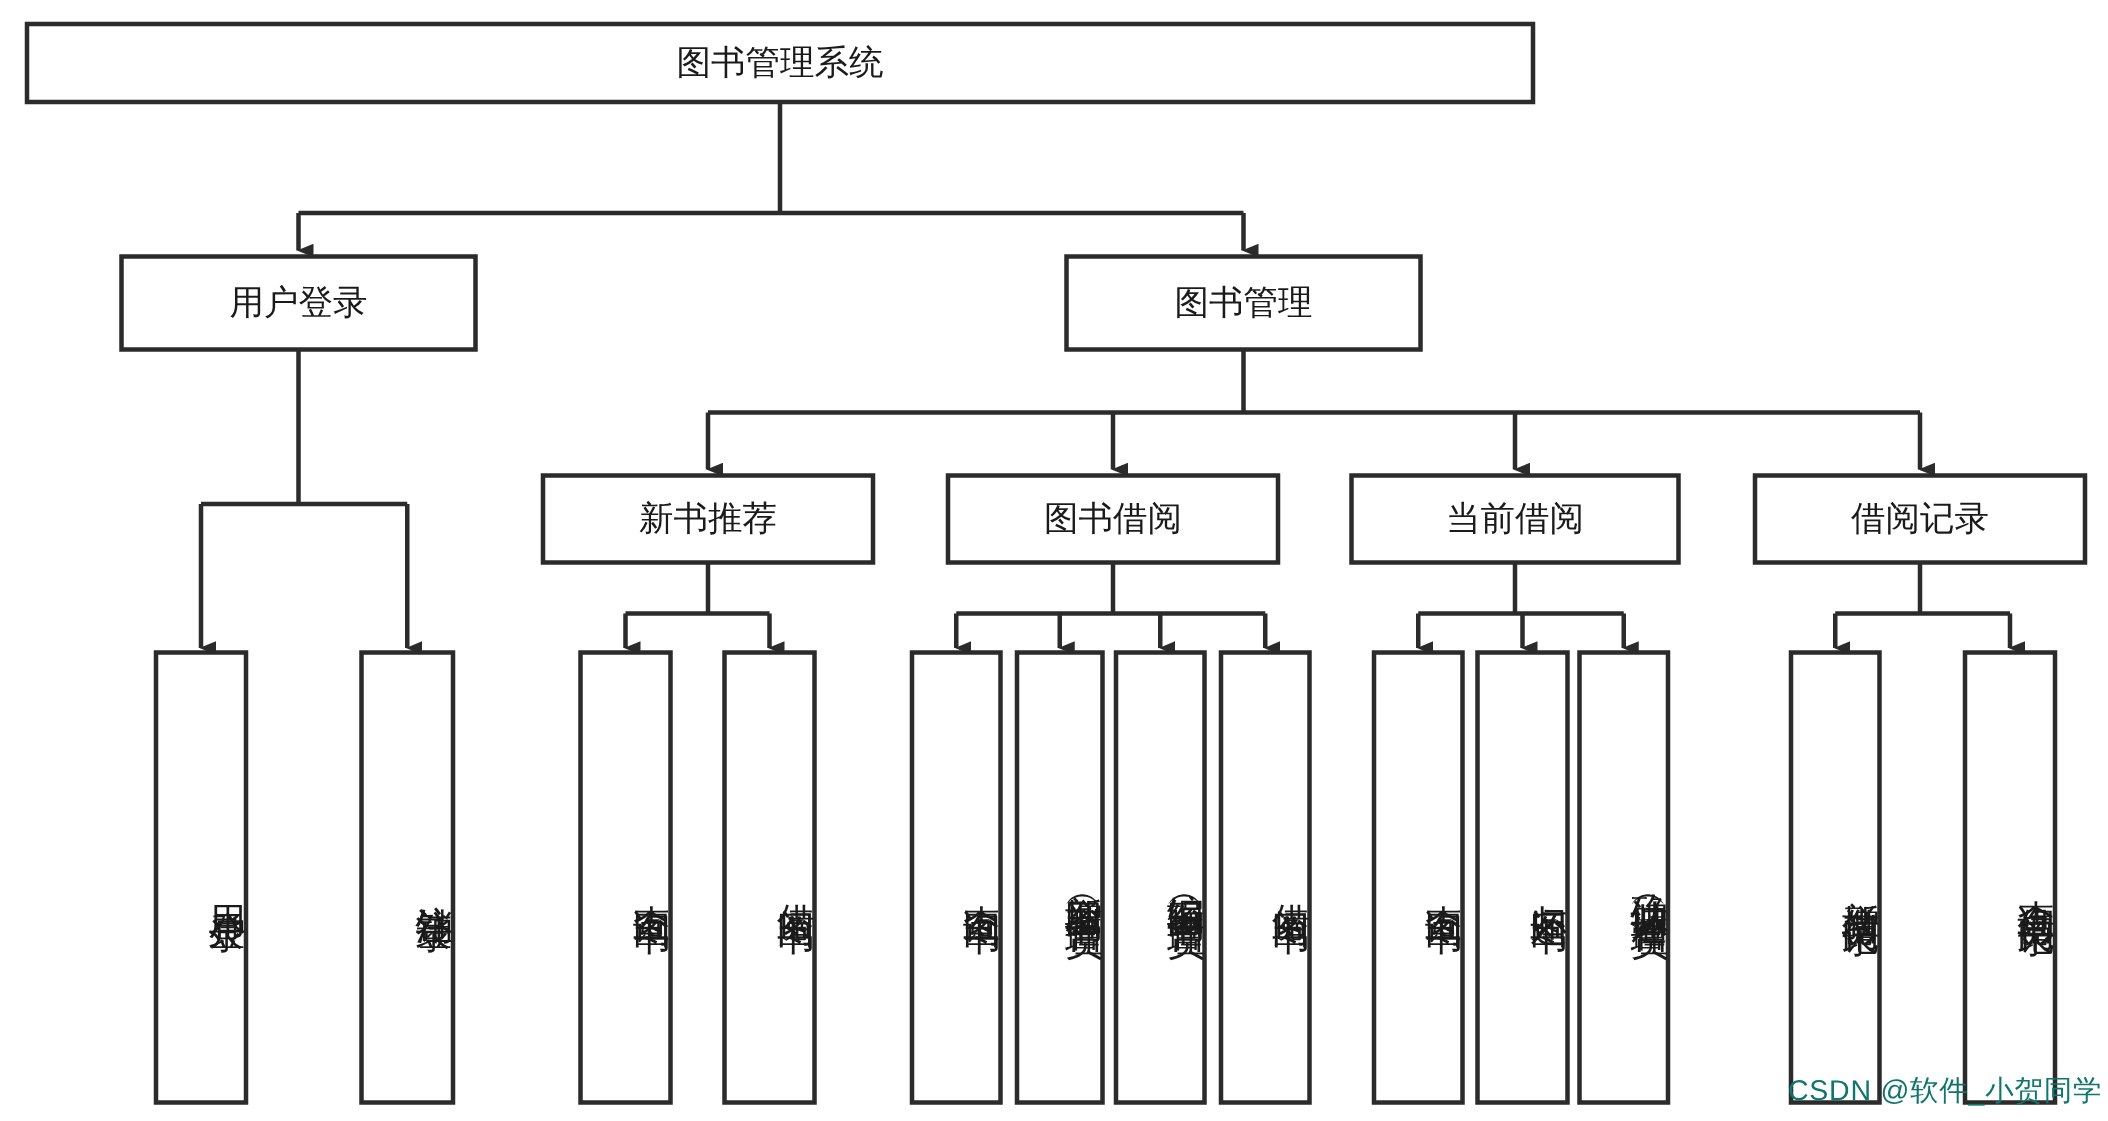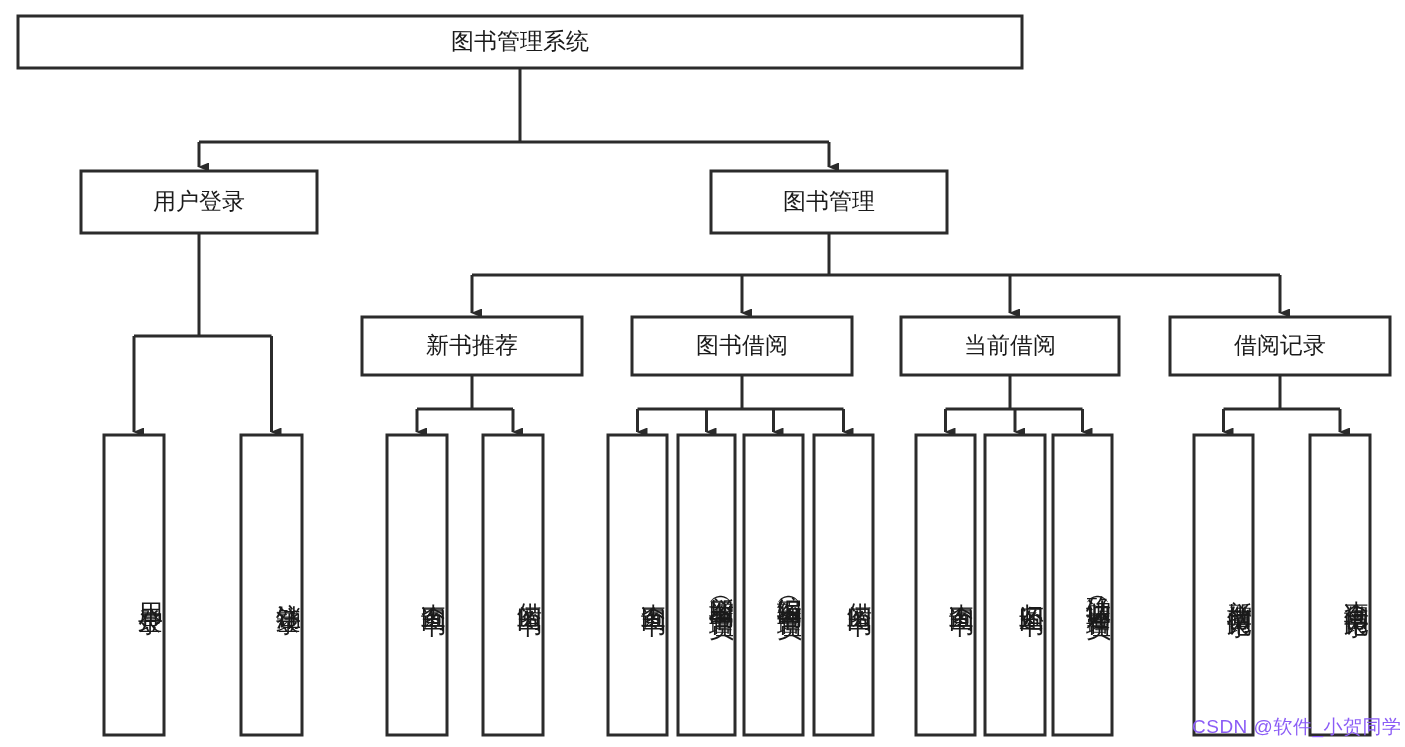--- a/index.html
+++ b/index.html
@@ -56,21 +56,21 @@
     display: flex;
     align-items: flex-start;
     justify-content: center;
     white-space: nowrap;
     pointer-events: none;
   }
   .watermark {
     position: absolute;
     font-family: "Liberation Sans", "DejaVu Sans", sans-serif;
     font-size: 19px;
-    color: #8b5cf6;
+    color: #0f766e;
     white-space: nowrap;
     letter-spacing: 0.5px;
   }
 </style>
 </head>
 <body>
 
 <div id="diagram-root">
 
   <svg id="diagram-svg" viewBox="0 0 1405 747">

